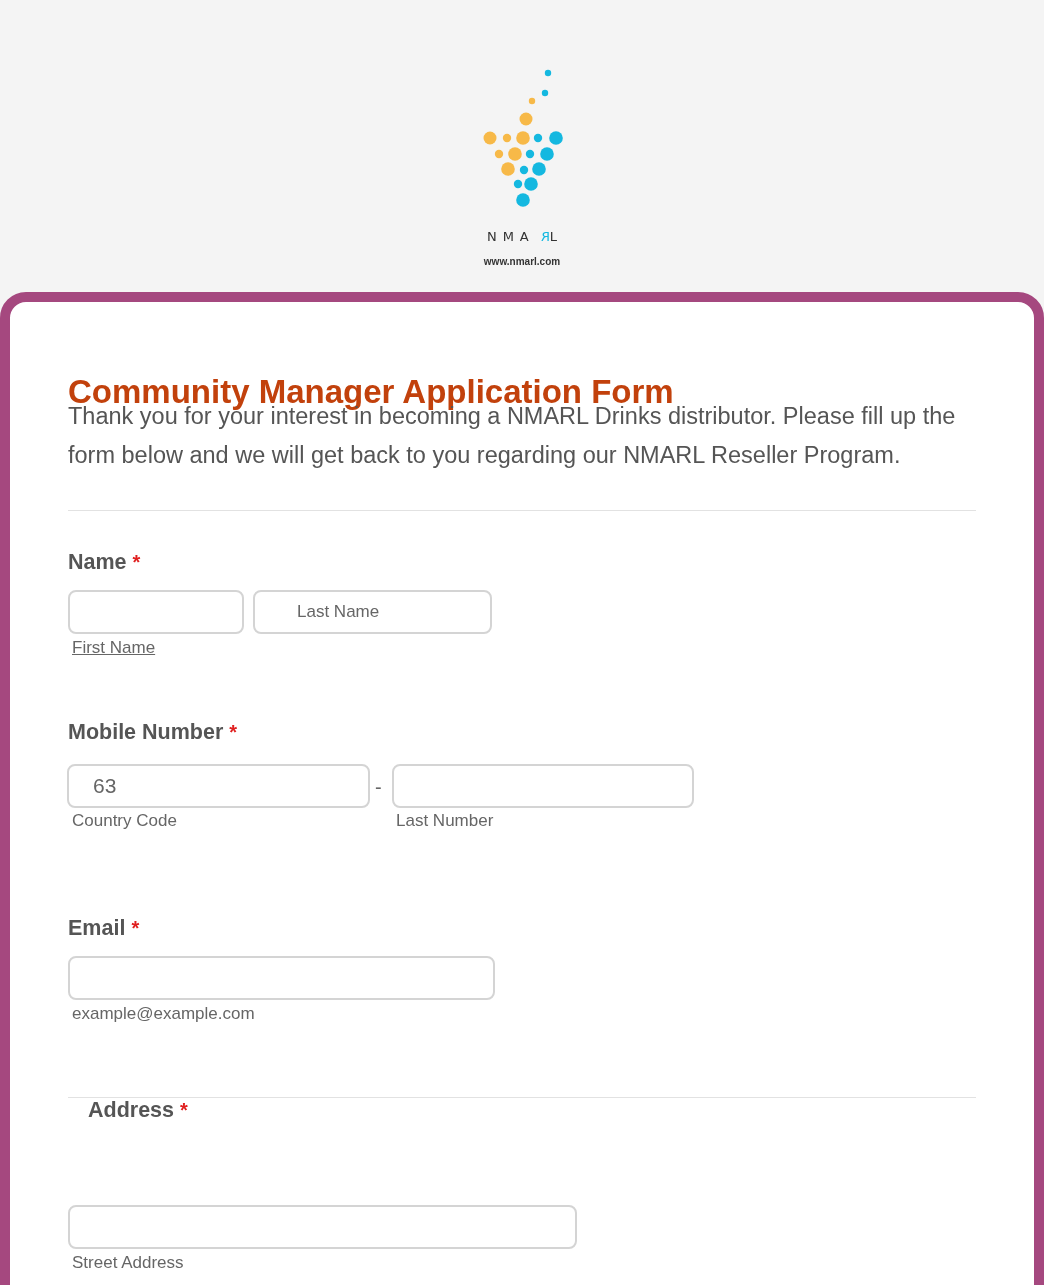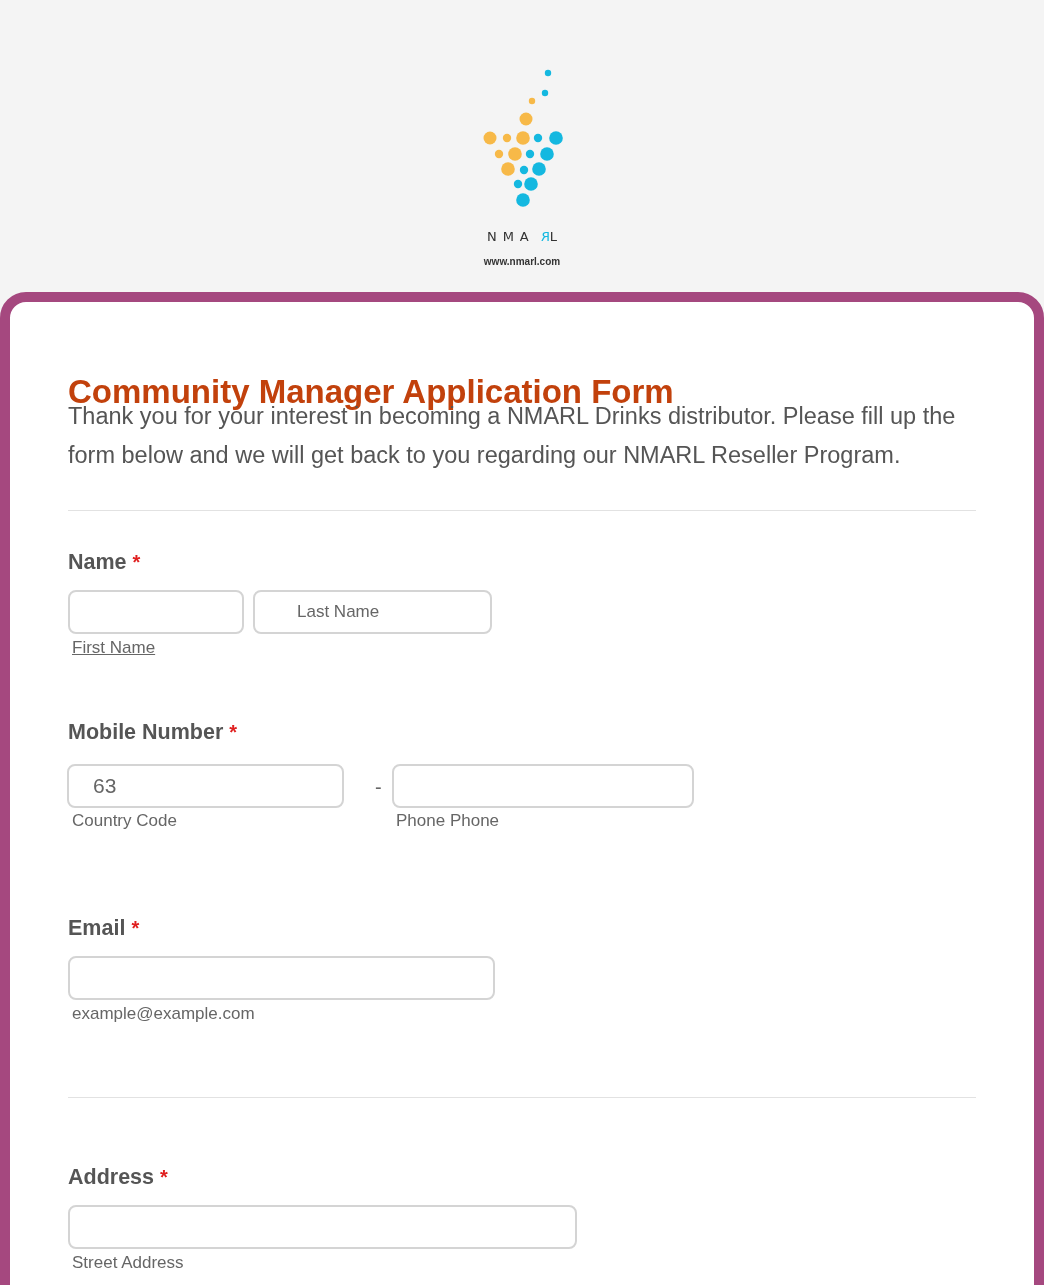--- a/index.html
+++ b/index.html
@@ -152,27 +152,27 @@
 
 <div class="divider" style="top:510px;"></div>
 
 <div class="field-label" style="top:550px;"><span>Name</span><span class="req">*</span></div>
 <input class="input" style="left: 68px; top: 590px; width: 176px;" type="text" value="">
 <input class="input" style="left: 253px; top: 590px; width: 239px;" type="text" value="">
 <div class="sublabel" style="left:72px; top:638px;text-decoration:underline;">First Name</div>
 <div class="sublabel" style="left:257px; top:602px;margin-left:40px;">Last Name</div>
 
 <div class="field-label" style="top:720px;text-align:center;"><span>Mobile Number</span><span class="req">*</span></div>
-<input class="input" style="left: 67px; top: 764px; width: 277px;" type="text" value="63">
+<input class="input" style="left: 67px; top: 764px; width: 303px;" type="text" value="63">
 <div class="dash">-</div>
 <input class="input" style="left: 392px; top: 764px; width: 302px;" type="text" value="">
 <div class="sublabel" style="left:72px; top:811px;">Country Code</div>
-<div class="sublabel" style="left:396px; top:811px;">Phone Phone</div>
+<div class="sublabel" style="left:396px; top:811px;">Last Number</div>
 
 <div class="field-label" style="top:916px;"><span>Email</span><span class="req">*</span></div>
 <input class="input" style="left: 68px; top: 956px; width: 427px;" type="email" value="">
 <div class="sublabel" style="left:72px; top:1004px;">example@example.com</div>
 
 <div class="divider" style="top:1097px;"></div>
 
-<div class="field-label" style="top:1165px;"><span>Address</span><span class="req">*</span></div>
+<div class="field-label" style="top:1098px;margin-left:20px;"><span>Address</span><span class="req">*</span></div>
 <input class="input" style="left: 68px; top: 1205px; width: 509px;" type="text" value="">
 <div class="sublabel" style="left:72px; top:1253px;">Street Address</div>
 
 </body></html>

